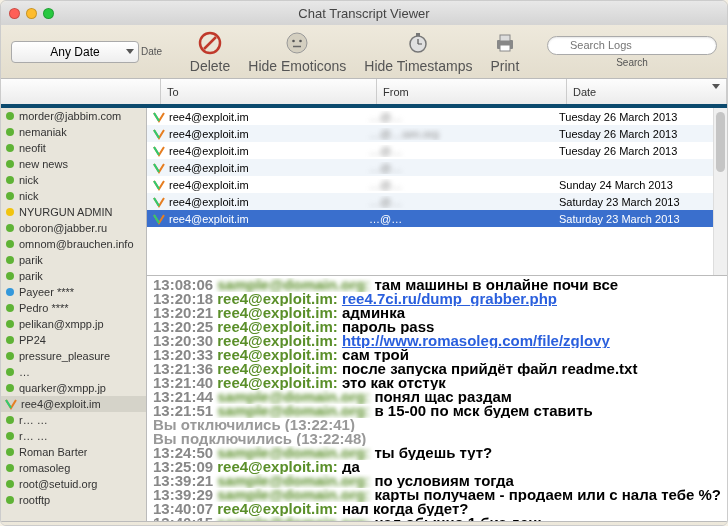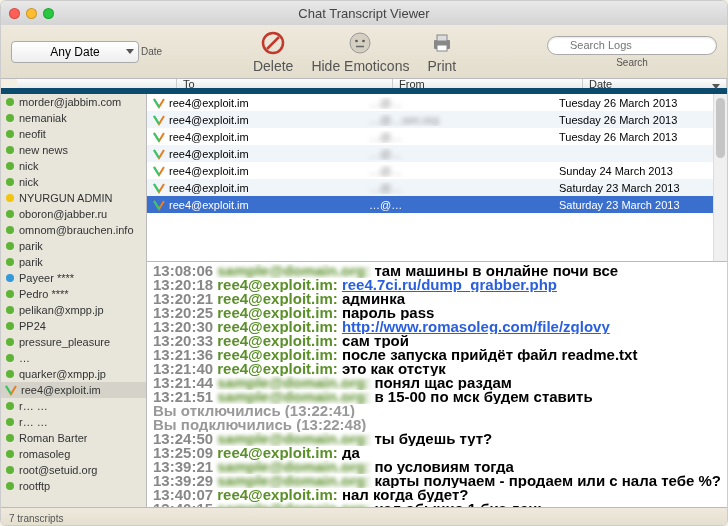--- a/index.html
+++ b/index.html
@@ -18,21 +18,21 @@
     .tb-btn { display: flex; flex-direction: column; align-items: center; gap: 2px; padding: 2px 8px; border-radius: 4px; cursor: pointer; }
     .tb-icon { width: 26px; height: 26px; display: flex; align-items: center; justify-content: center; }
     .tb-label { font-size: 14px; color: #555; }
     .search-wrap { width: 170px; display: flex; flex-direction: column; align-items: center; gap: 2px; }
     .search-input { width: 170px; height: 19px; border-radius: 10px; border: 1px solid #aaa; padding-left: 22px; font-size: 11px; background: #fff 6px center no-repeat; box-shadow: inset 0 1px 2px rgba(0,0,0,.1); position: relative; }
     .search-icon-wrap { position: relative; width: 100%; }
     .search-icon-wrap svg { position: absolute; left: 6px; top: 3px; }
     .section-lbl { font-size: 10px; color: #555; }
     .toolbar-left { display: flex; flex-direction: row; align-items: center; gap: 2px; }
 
-    .columns { display: flex; height: 15px; border-bottom: 6px solid #0c4a6e; padding-left: 16px; }
+    .columns { display: flex; height: 29px; border-bottom: 4px solid #0c4a6e; }
     .colh { background: linear-gradient(#fdfdfd,#ececec); border-right: 1px solid #ccc; padding: 2px 6px; font-size: 11px; color: #333; display: flex; align-items: center; }
 
     .main { display: flex; height: calc(100% - 22px - 54px - 17px - 18px); }
     .sidebar { width: 160px; background: #e8e5db; border-right: 1px solid #bbb; overflow: hidden; }
     .contact-item { display: flex; align-items: center; gap: 4px; padding: 0 4px; font-size: 11px; color: #333; height: 16px; white-space: nowrap; overflow: hidden; cursor: pointer; }
     .contact-item.sel { background: #d5d3c9; }
     .contact-item span.txt { overflow: hidden; text-overflow: ellipsis; }
     .presence { width: 10px; height: 10px; flex-shrink: 0; }
 
     .right { flex: 1; display: flex; flex-direction: column; }
@@ -94,20 +94,31 @@
     <div class="tb-btn">
       <div class="tb-icon">
         <svg width="24" height="24">
             <circle cx="12" cy="12" r="10" fill="#d4cfc0" stroke="#999"></circle>
             <circle cx="8.5" cy="10" r="1.3" fill="#555"></circle>
             <circle cx="15.5" cy="10" r="1.3" fill="#555"></circle>
             <line x1="8" y1="15.5" x2="16" y2="15.5" stroke="#666" stroke-width="1.5"></line>
           </svg>
       </div>
       <span class="tb-label">Hide Emoticons</span>
+    </div>
+    <div class="tb-btn">
+      <div class="tb-icon">
+        <svg width="24" height="24">
+            <circle cx="12" cy="13" r="8" fill="#e0e0e0" stroke="#777" stroke-width="1.5"></circle>
+            <rect x="10" y="2" width="4" height="3" fill="#777"></rect>
+            <line x1="12" y1="13" x2="12" y2="8" stroke="#555" stroke-width="1.2"></line>
+            <line x1="12" y1="13" x2="16" y2="13" stroke="#555" stroke-width="1.2"></line>
+          </svg>
+      </div>
+      <span class="tb-label">Hide Timestamps</span>
     </div>
     <div class="tb-btn">
       <div class="tb-icon">
         <svg width="24" height="24">
             <rect x="4" y="9" width="16" height="9" rx="1" fill="#888"></rect>
             <rect x="7" y="4" width="10" height="6" fill="#ddd" stroke="#888"></rect>
             <rect x="7" y="14" width="10" height="6" fill="#fff" stroke="#888"></rect>
           </svg>
       </div>
       <span class="tb-label">Print</span>

